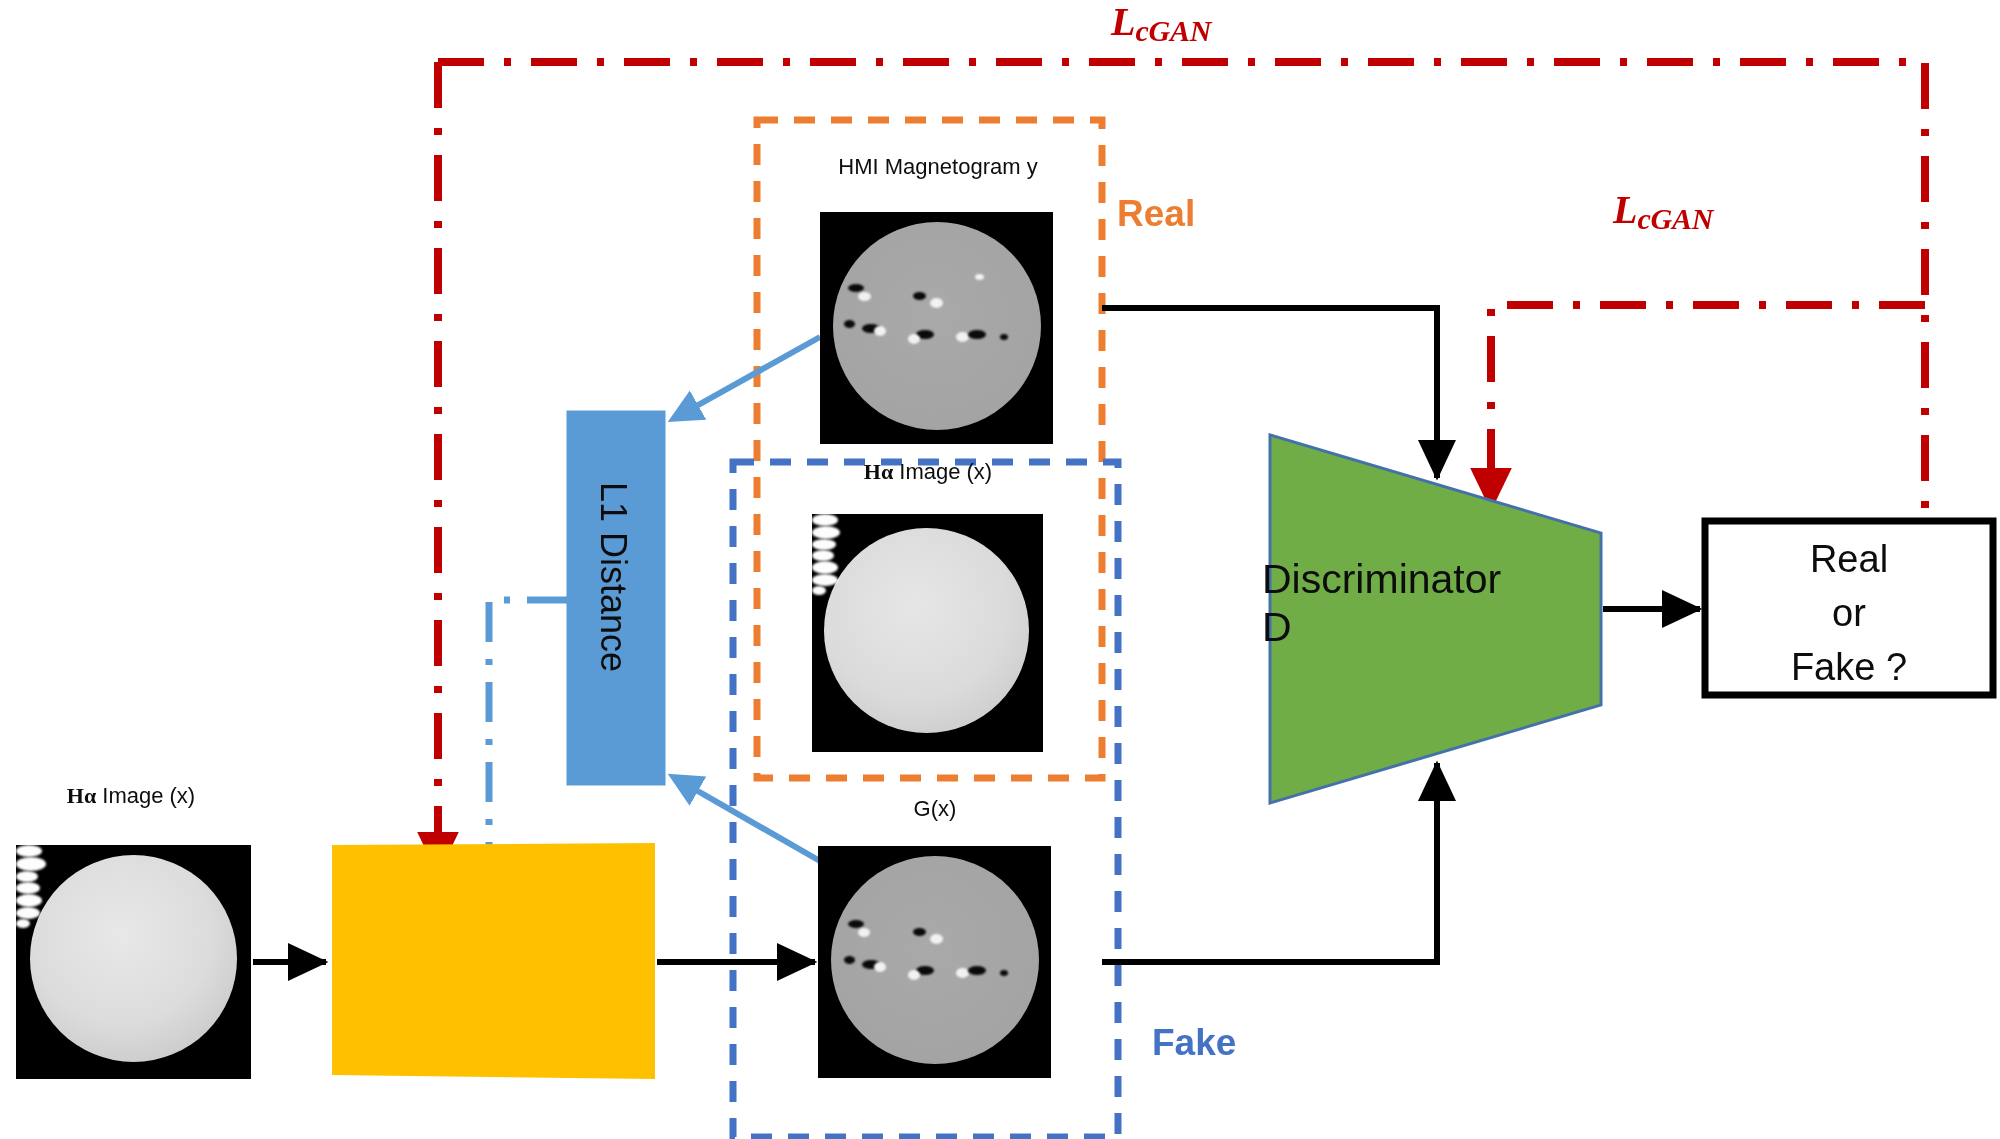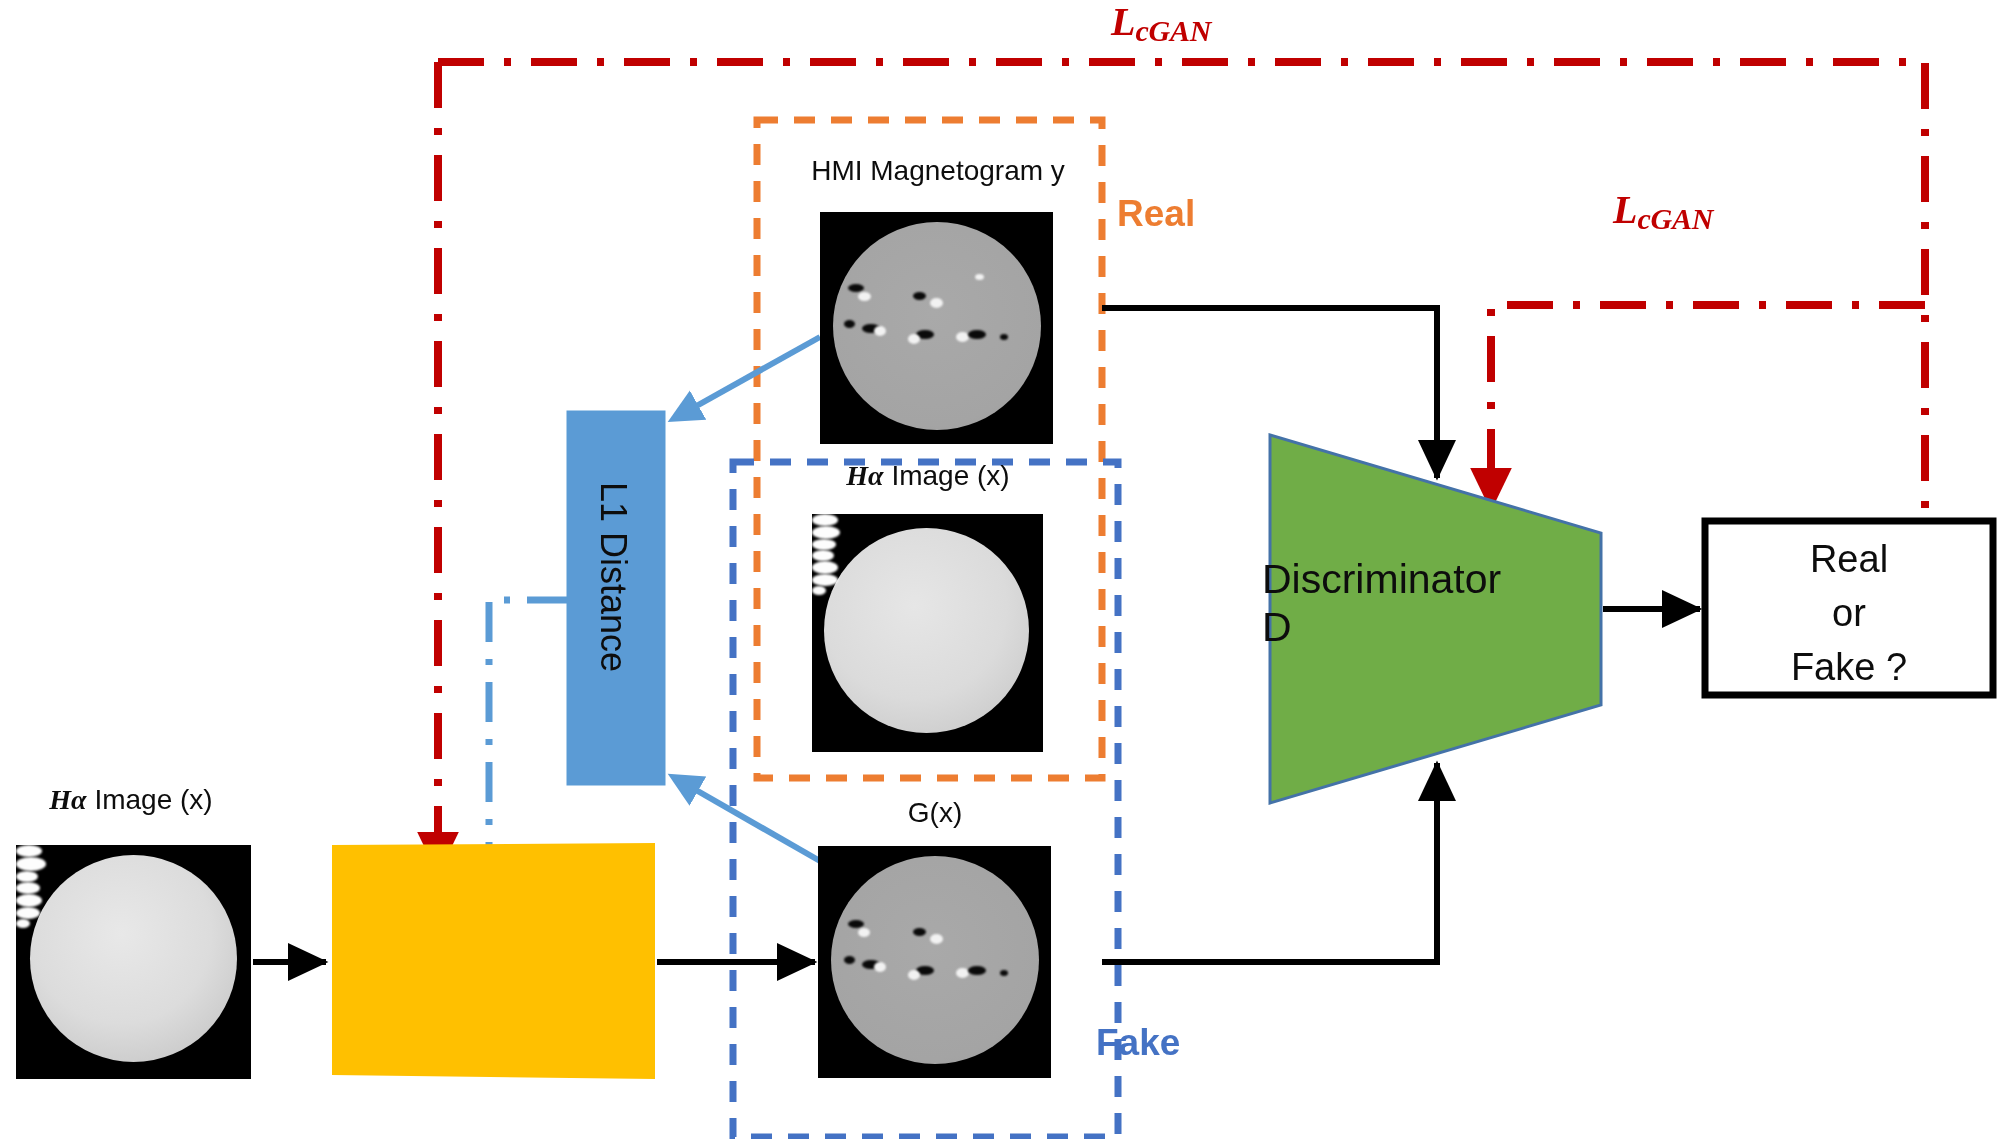--- a/index.html
+++ b/index.html
@@ -24,28 +24,27 @@
     height: 1139px;
   }
   .lbl {
     position: absolute;
     white-space: nowrap;
     color: #0d0d0d;
     font-family: "Liberation Sans", sans-serif;
     line-height: 1.12;
   }
   .lbl-img-caption {
-    font-size: 28px;
+    font-size: 22px;
     font-weight: 400;
     text-align: center;
   }
   .math {
     font-family: "Liberation Serif", serif;
     font-weight: bold;
-    font-style: italic;
     margin-top: 48px;
   }
   .loss-label {
     position: absolute;
     color: #c00000;
     font-family: "Liberation Serif", serif;
     font-weight: bold;
     font-style: italic;
     font-size: 40px;
     white-space: nowrap;
@@ -241,21 +240,21 @@
   <div class="loss-label" style="left:1111px; top:-2px;">
     <span>L</span><span class="sub">cGAN</span>
   </div>
 
   <div class="loss-label" style="left:1613px; top:186px;">
     <span>L</span><span class="sub">cGAN</span>
   </div>
 
   <div class="tag-real" style="left:1117px; top:193px;">Real</div>
 
-  <div class="tag-fake" style="left:1096px; top:1022px;">Fake</div>
+  <div class="tag-fake" style="left:1152px; top:1022px;">Fake</div>
 
   <div class="lbl lbl-img-caption" style="left:778px; top:155px; width:320px;">HMI Magnetogram y</div>
 
   <div class="lbl lbl-img-caption" style="left:768px; top:460px; width:320px;">
     <span class="math">Hα</span><span> Image (x)</span>
   </div>
 
   <div class="lbl lbl-img-caption" style="left:775px; top:797px; width:320px;">G(x)</div>
 
   <div class="lbl lbl-img-caption" style="left:0px; top:784px; width:262px;">

